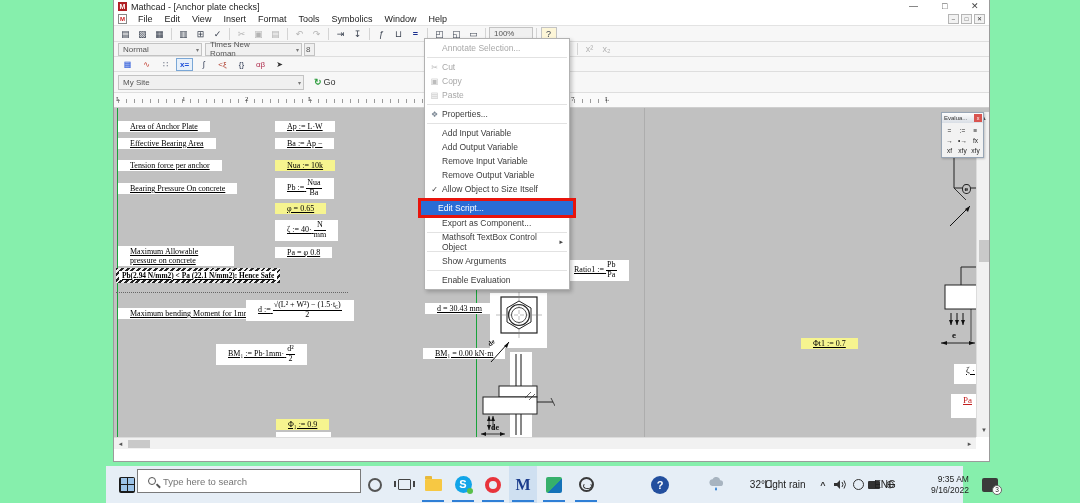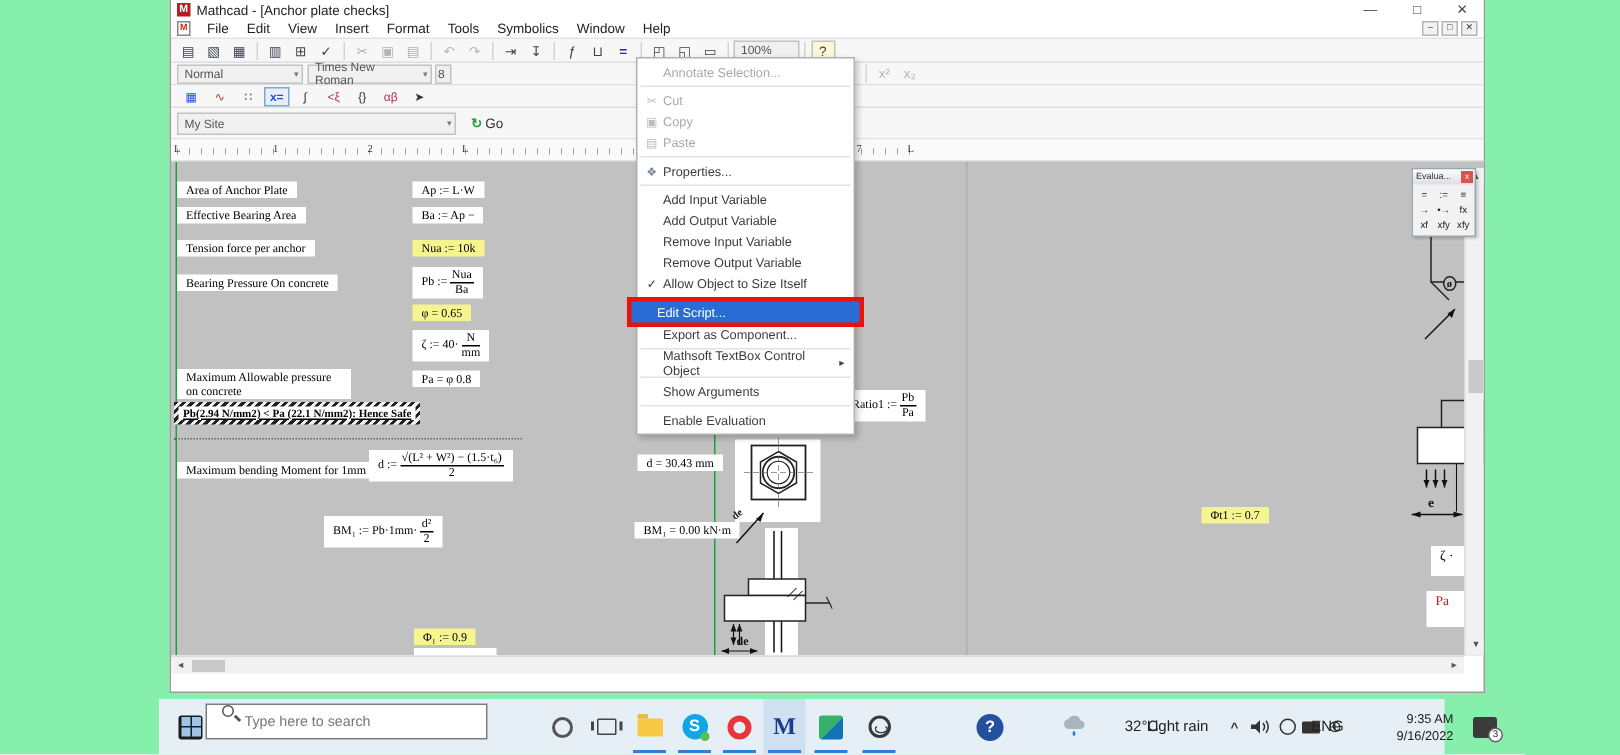--- a/index.html
+++ b/index.html
@@ -45,21 +45,21 @@
     border-bottom:1px solid #cfcfcf; }
   .ticks { position:absolute; left:4px; top:6px; width:495px; height:4px;
     background:repeating-linear-gradient(90deg,#9a9a9a 0 1px,transparent 1px 8px); }
   .rmark { position:absolute; top:2px; font:7px "Liberation Serif",serif; color:#333; }
 
   
   #worksheet { position:absolute; left:0; top:108px; width:875px; height:329px; background:#c1c1c1; overflow:hidden; }
   .gline { position:absolute; top:0; width:1px; height:329px; background:#18a33a; }
   .pline { position:absolute; top:0; width:1px; height:329px; background:#adadad; }
   .region { position:absolute; background:#fff; color:#000; font:8px "Liberation Serif",serif;
-    padding:1px 6px; white-space:nowrap; }
+    padding:1px 12px; white-space:nowrap;text-decoration:underline; }
   .yellow { background:#f6f48f; }
   .cyan { background:#97efe9; }
   .frac { display:inline-block; vertical-align:middle; text-align:center; }
   .frac .num { display:block; border-bottom:1px solid #000; padding:0 1px; line-height:1.1; }
   .frac .den { display:block; line-height:1.1; }
   .hatchbox { position:absolute; left:2px; top:160px; padding:3px;
     background:repeating-linear-gradient(135deg,#222 0 2px,#eee 2px 4px); }
   .hatchbox .inner { background:#fff; font:bold 7.4px "Liberation Serif",serif;
     text-decoration:underline; padding:0 3px; white-space:nowrap; }
   .dotline { position:absolute; border-top:1px dotted #666; height:0; }
@@ -100,22 +100,22 @@
   .sb-cell { border-left:1px solid #c9c9c9; height:100%; display:flex; align-items:center; justify-content:center; }
 
   
   #taskbar { position:absolute; left:106px; top:466px; width:857px; height:37px; background:#e6eef6; }
   .tb-item { position:absolute; top:0; height:37px; display:flex; align-items:center; justify-content:center; }
   .underline::after { content:""; position:absolute; left:3px; right:3px; bottom:1px; height:2px; background:#2f7fd6; }
   #start-btn { left:6px; width:30px; }
   .winlogo { width:16px; height:16px; background:#1b1b1b; border-radius:2px; display:grid;
     grid-template-columns:6px 6px; grid-template-rows:6px 6px; gap:1px; padding:1.5px; }
   .winlogo span { background:#9cc3e8; }
-  #search-box { position:absolute; left:31px; top:3px; width:188px; height:24px; background:#fff;
-    border:1px solid #7a7a7a; display:flex; }
+  #search-box { position:absolute; left:31px; top:3px; width:224px; height:24px; background:#fff;
+    border:1px solid #7a7a7a; display:flex; align-items:center; }
   .mag { width:8px; height:8px; border:1.5px solid #555; border-radius:50%; position:relative; margin:0 7px 0 10px; flex:none; }
   .mag::after { content:""; position:absolute; left:7px; top:7px; width:5px; height:1.5px; background:#555; transform:rotate(45deg); }
   #search-box input { border:none; outline:none; font-size:9.5px; color:#333; width:160px; background:transparent; font-family:"Liberation Sans",sans-serif; }
   .ico24 { width:28px; }
   .ring { width:14px; height:14px; border:2px solid #555; border-radius:50%; }
   .taskview { width:13px; height:11px; border:1.5px solid #444; border-radius:1px; position:relative; }
   .taskview::before, .taskview::after { content:""; position:absolute; top:1px; width:2px; height:6px; background:#444; }
   .taskview::before { left:-5px; } .taskview::after { right:-5px; }
   .folder { width:17px; height:12px; background:#f7c843; border-radius:1px; position:relative; }
   .folder::before { content:""; position:absolute; left:0; top:-3px; width:7px; height:3px; background:#e8b93a; border-radius:1px 1px 0 0; }
@@ -208,21 +208,21 @@
       <span class="tbtn" style="border:1px solid #c3c3c3;background:#fdf6d8">?</span>
     </div>
 
     <div id="formatbar" class="toolrow">
       <span style="width:4px"></span>
       <span class="combo" style="width:84px">
         <span>Normal</span>
         <span class="arrow">▾</span>
       </span>
       <span style="width:3px"></span>
-      <span class="combo" style="width:83px">
+      <span class="combo" style="width:97px">
         <span>Times New Roman</span>
         <span class="arrow">▾</span>
       </span>
       <span style="width:2px"></span>
       <span class="combo" style="width:11px;padding:0 1px">
         <span>8</span>
       </span>
       <span class="abs" style="left:443px;display:flex;">
         <span class="tbtn disabled">≡</span>
         <span class="tsep"></span>

